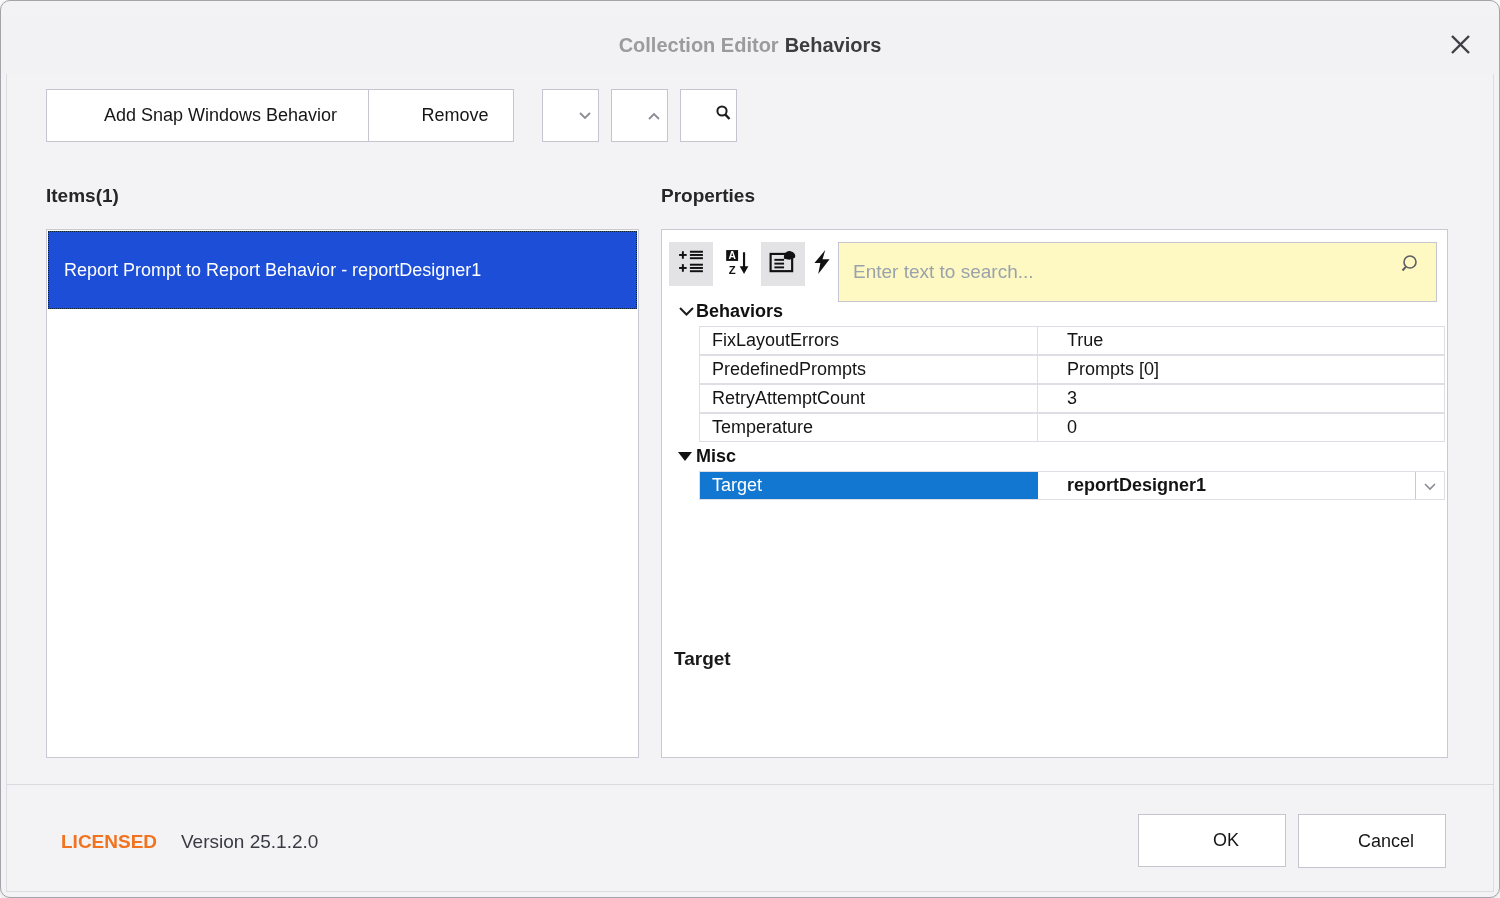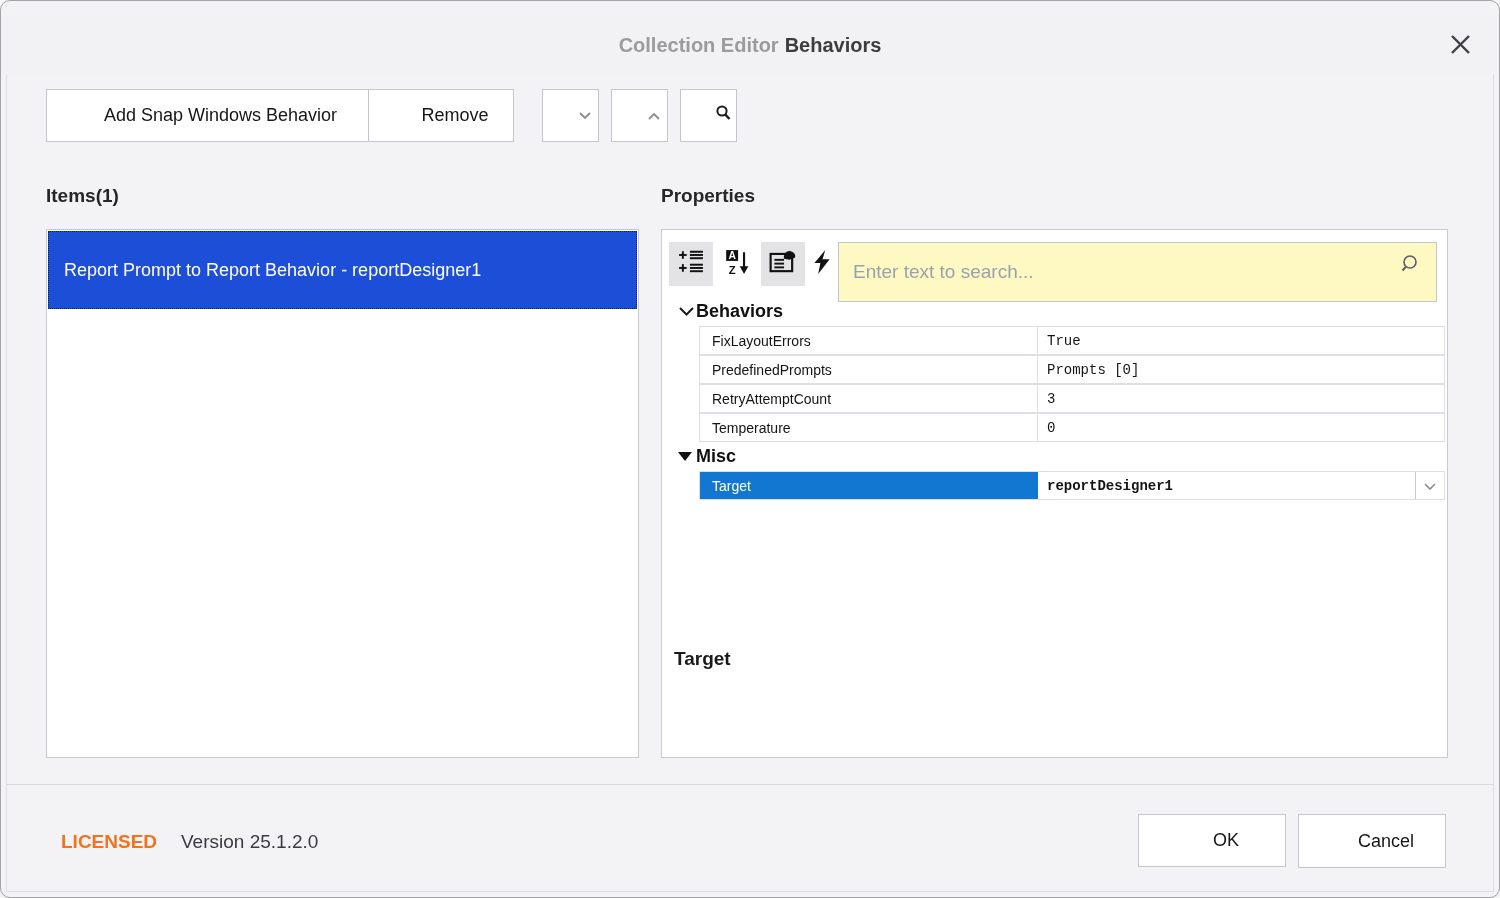--- a/index.html
+++ b/index.html
@@ -120,28 +120,28 @@
   .pg-cat-glyph { width: 34px; padding-left: 16px; display: flex; align-items: center; }
   .tri-solid {
     width: 0; height: 0;
     border-left: 7px solid transparent; border-right: 7px solid transparent;
     border-top: 9px solid #111;
   }
 
   .pg-row {
     position: absolute; left: 37px; width: 746px; height: 29px;
     border: 1px solid #dedee4;
-    display: flex; font-size: 14px;
+    display: flex; font-size: 18px; gap: 20px;
   }
   .pg-name {
     width: 338px; border-right: 1px solid #dedee4;
     display: flex; align-items: center; padding-left: 12px;
     color: #141414;
   }
-  .pg-value { flex: 1; display: flex; align-items: center; padding-left: 9px; color: #141414; font-family: Liberation Mono, monospace; }
+  .pg-value { flex: 1; display: flex; align-items: center; padding-left: 9px; color: #141414; }
   .pg-row.selected .pg-name { background: #1177d1; color: #fff; border-right-color: #1177d1; }
   .pg-row.selected .pg-value { font-weight: bold; }
   .combo-btn {
     width: 29px; height: 100%;
     border-left: 1px solid #c9c9d3;
     display: flex; align-items: center; justify-content: center;
     background: #fff;
   }
 
   .pg-description {

